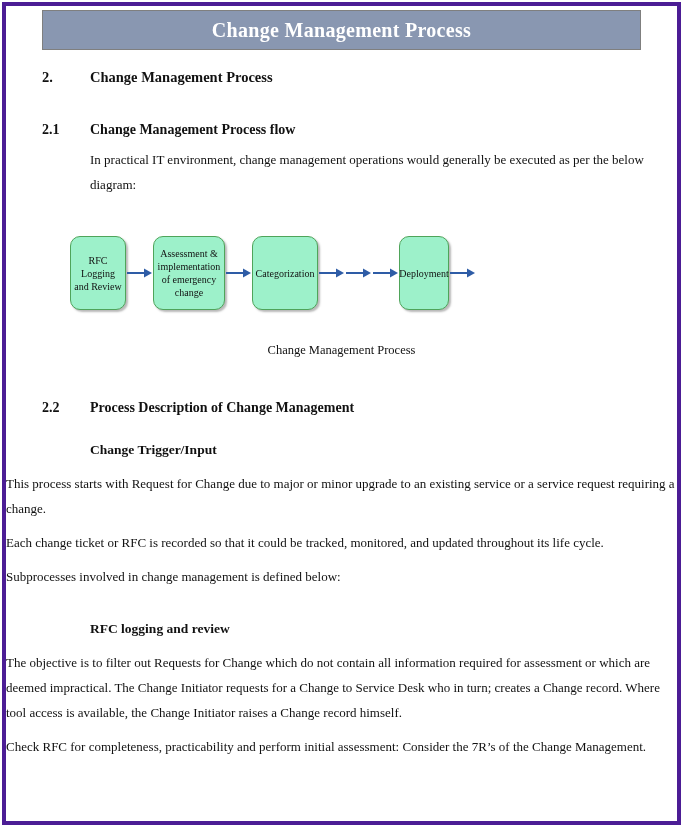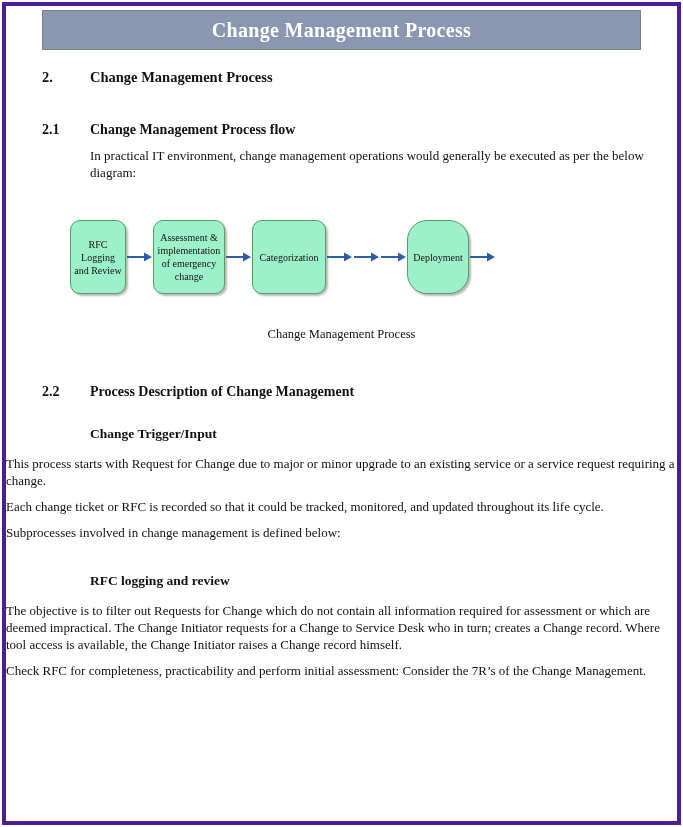--- a/index.html
+++ b/index.html
@@ -21,45 +21,45 @@
   }
   .banner-title {
     color: #ffffff; font-size: 20px; font-weight: bold; letter-spacing: 0.3px;
   }
   .h-row { display: flex; margin-left: 36px; margin-right: 28px; font-weight: bold; }
   .h-num { width: 48px; flex-shrink: 0; }
   .h2-row  { margin-top: 19px; font-size: 14.5px; }
   .h21-row { margin-top: 36px; font-size: 14px; align-items: center; }
   .h22-row { margin-top: 42px; font-size: 14px; align-items: center; }
   .indent { margin-left: 84px; margin-right: 27px; }
-  .body-text { font-size: 13px; line-height: 17px; }
+  .body-text { font-size: 13px; line-height: 25px; }
   .intro { margin-top: 9px; }
   .sub-head { margin-top: 26px; font-size: 13.5px; font-weight: bold; }
   .sub-head-2 { margin-top: 32px; }
   .para { margin: 13px 0 0 0; }
   .para + .para { margin-top: 9px; }
 
   .flow-row {
     display: flex; align-items: center;
     margin-left: 64px; margin-top: 38px; height: 76px;
   }
   .flow-box {
     height: 74px; box-sizing: border-box;
     background: #9DF1CA; border: 1px solid #4FA45A; border-radius: 10px;
     box-shadow: 2px 2px 2px rgba(100,100,100,0.45);
     display: flex; align-items: center; justify-content: center;
     text-align: center; font-size: 10px; line-height: 1.3;
     padding: 2px 2px; flex-shrink: 0;
   }
   .fb1 { width: 56px; }
   .fb2 { width: 72px; }
-  .fb3 { width: 74px; }
+  .fb3 { width: 66px; }
   .fb4 { width: 62px; }
   .fb5 { width: 64px; }
-  .fb6 { width: 62px; border-radius: 20px; }
+  .fb6 { width: 50px; }
   .fb7 { width: 52px; }
   .flow-arrow { flex-shrink: 0; display: flex; align-items: center; margin: 0 1px; }
   .caption { margin-top: 32px; text-align: center; font-size: 12.5px; }
 </style>
 </head>
 <body>
 
 <div class="page">
 
   <div class="banner">

